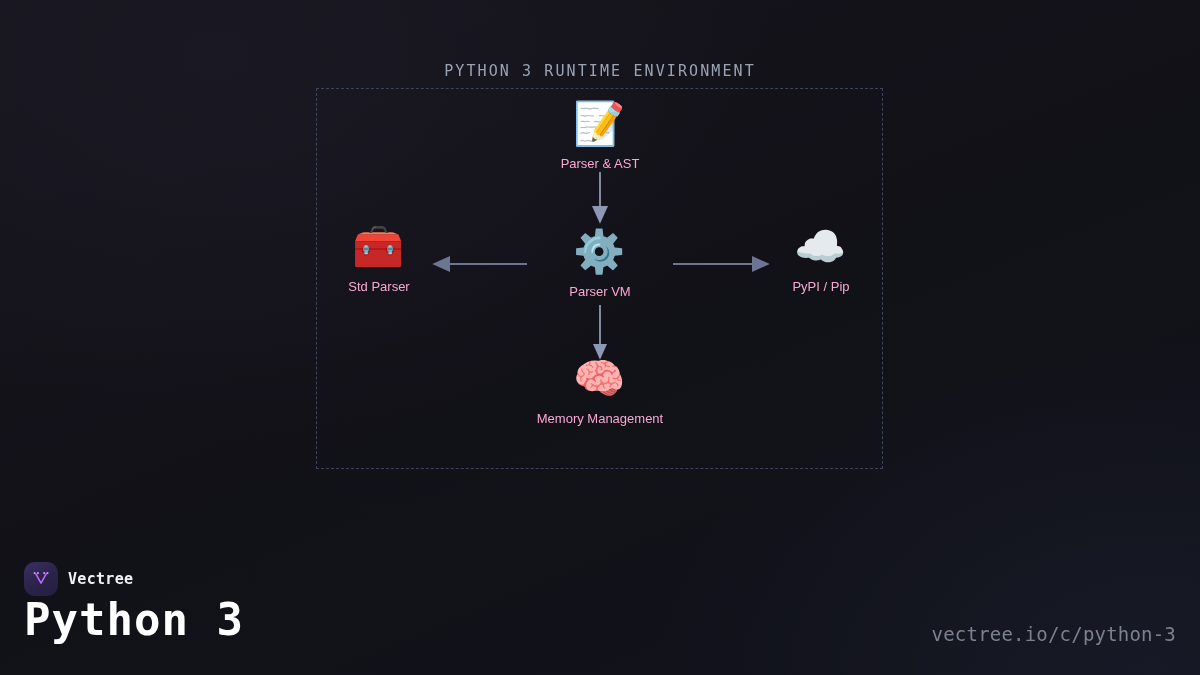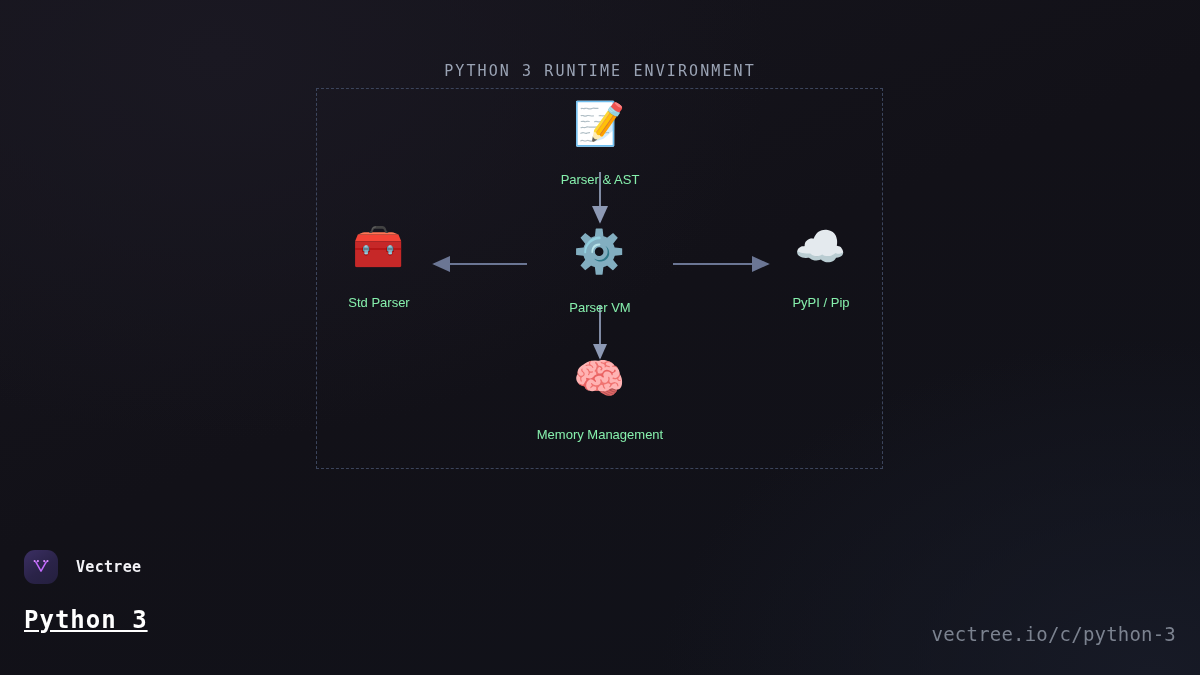--- a/index.html
+++ b/index.html
@@ -75,24 +75,24 @@
   .node .glyph {
     font-family: "DejaVu Sans", sans-serif;
     font-size: 42px;
     line-height: 52px;
     display: block;
     height: 52px;
     user-select: none;
   }
   .node .node-label {
     display: block;
-    margin-top: 22px;
+    margin-top: 6px;
     font-size: 13px;
     line-height: 16px;
-    color: #86efac;
+    color: #f9a8d4;
     white-space: nowrap;
   }
 
   #node-parser { left: 600px; top: 98px; }
   #node-vm     { left: 600px; top: 226px; }
   #node-std    { left: 379px; top: 221px; }
   #node-pypi   { left: 821px; top: 221px; }
   #node-mem    { left: 600px; top: 353px; }
 
   
@@ -100,24 +100,24 @@
     position: absolute;
     left: 0;
     bottom: 0;
     width: 1200px;
     height: 155px;
   }
 
   .brand-row {
     position: absolute;
     left: 24px;
-    top: 30px;
+    top: 42px;
     display: flex;
     align-items: center;
-    gap: 18px;
+    gap: 10px;
   }
 
   .brand-logo {
     width: 34px;
     height: 34px;
     border-radius: 11px;
     background: linear-gradient(145deg, #3b2f63 0%, #2a2348 55%, #241f3e 100%);
     display: flex;
     align-items: center;
     justify-content: center;
@@ -131,27 +131,26 @@
     font-weight: bold;
     color: #f2f2f6;
     letter-spacing: 0.3px;
   }
 
   .page-title {
     position: absolute;
     left: 24px;
     top: 78px;
     font-family: "DejaVu Sans Mono", "Liberation Mono", monospace;
-    font-size: 24px;
+    font-size: 44px;
     font-weight: bold;
     letter-spacing: 1px;
     color: #ffffff;
     line-height: 44px;
     white-space: nowrap;
-    text-decoration: underline;
   }
 
   .footer-url {
     position: absolute;
     right: 24px;
     bottom: 30px;
     font-family: "DejaVu Sans Mono", "Liberation Mono", monospace;
     font-size: 19px;
     color: #7b828f;
     letter-spacing: 0.2px;

